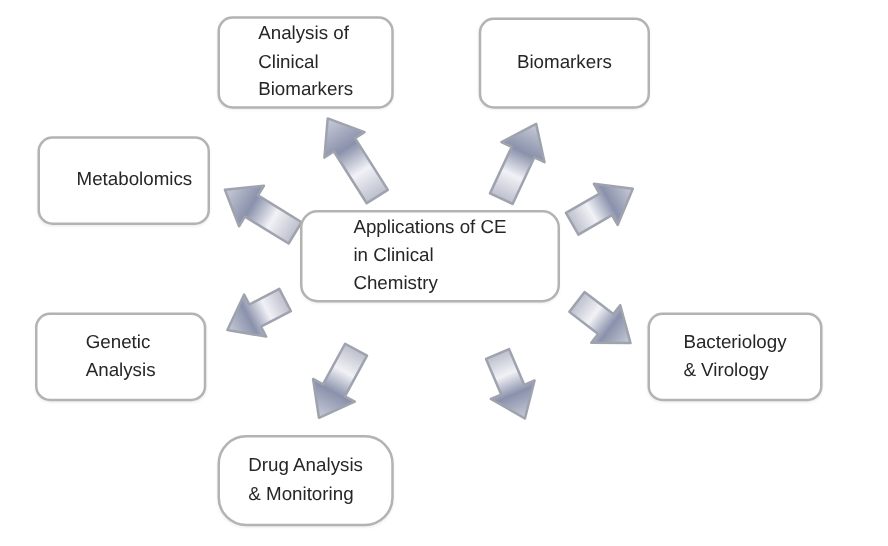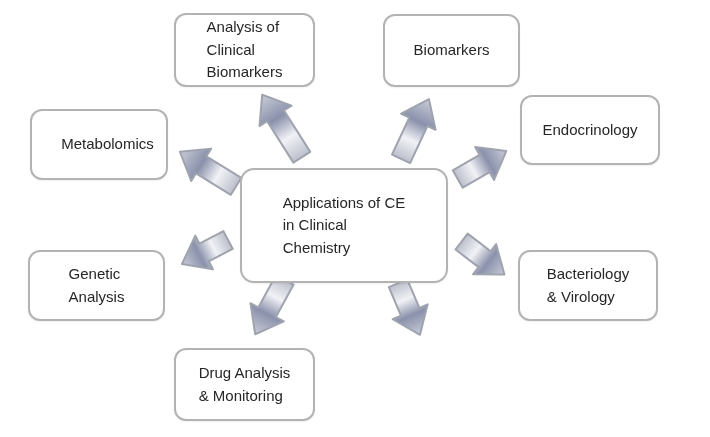--- a/index.html
+++ b/index.html
@@ -29,23 +29,23 @@
   }
   .node.center { border-radius: 14px; }
 
   
   #node-analysis-biomarkers  { left: 174px; top: 13px;  width: 141px; height: 74px; }
   #node-hematology           { left: 383px; top: 14px;  width: 137px; height: 73px; }
   #node-metabolomics         { left: 30px;  top: 109px; width: 138px; height: 71px; padding-left: 17px; }
   #node-endocrinology        { left: 520px; top: 95px;  width: 140px; height: 70px; }
   #node-genetic-analysis     { left: 28px;  top: 250px; width: 137px; height: 71px; }
   #node-bacteriology-virology{ left: 518px; top: 250px; width: 140px; height: 71px; }
-  #node-drug-analysis        { left: 174px; top: 348px; width: 141px; height: 73px; }
+  #node-drug-analysis        { left: 174px; top: 348px; width: 141px; height: 73px; border-radius: 23px; }
   #node-immunology           { left: 383px; top: 348px; width: 140px; height: 73px; }
-  #node-center               { left: 240px; top: 168px; width: 208px; height: 115px; }
+  #node-center               { left: 240px; top: 168px; width: 208px; height: 74px; }
 
   .arrow-layer {
     position: absolute;
     left: 0; top: 0;
     width: 710px; height: 437px;
     pointer-events: none;
   }
 </style>
 </head>
 <body>
@@ -77,21 +77,20 @@
     <polygon points="-31,-10 6,-10 6,-19 31,0 6,19 6,10 -31,10" fill="url(#arrowGrad)" stroke="#9fa3ae" stroke-width="2" stroke-linejoin="round" transform="translate(270,307) rotate(118.6)"></polygon>
 
     <polygon points="-28,-10 3,-10 3,-19 28,0 3,19 3,10 -28,10" fill="url(#arrowGrad)" stroke="#9fa3ae" stroke-width="2" stroke-linejoin="round" transform="translate(409,309) rotate(67)"></polygon>
   </svg>
 
   <div class="node" id="node-analysis-biomarkers">Analysis of
 Clinical
 Biomarkers</div>
   <div class="node" id="node-hematology">Biomarkers</div>
   <div class="node" id="node-metabolomics">Metabolomics</div>
-  <div class="node" id="node-endocrinology">Endocrinology</div>
   <div class="node" id="node-genetic-analysis">Genetic
 Analysis</div>
   <div class="node" id="node-bacteriology-virology">Bacteriology
 &amp; Virology</div>
   <div class="node" id="node-drug-analysis">Drug Analysis
 &amp; Monitoring</div>
 
   <div class="node center" id="node-center">Applications of CE
 in Clinical
 Chemistry</div>

